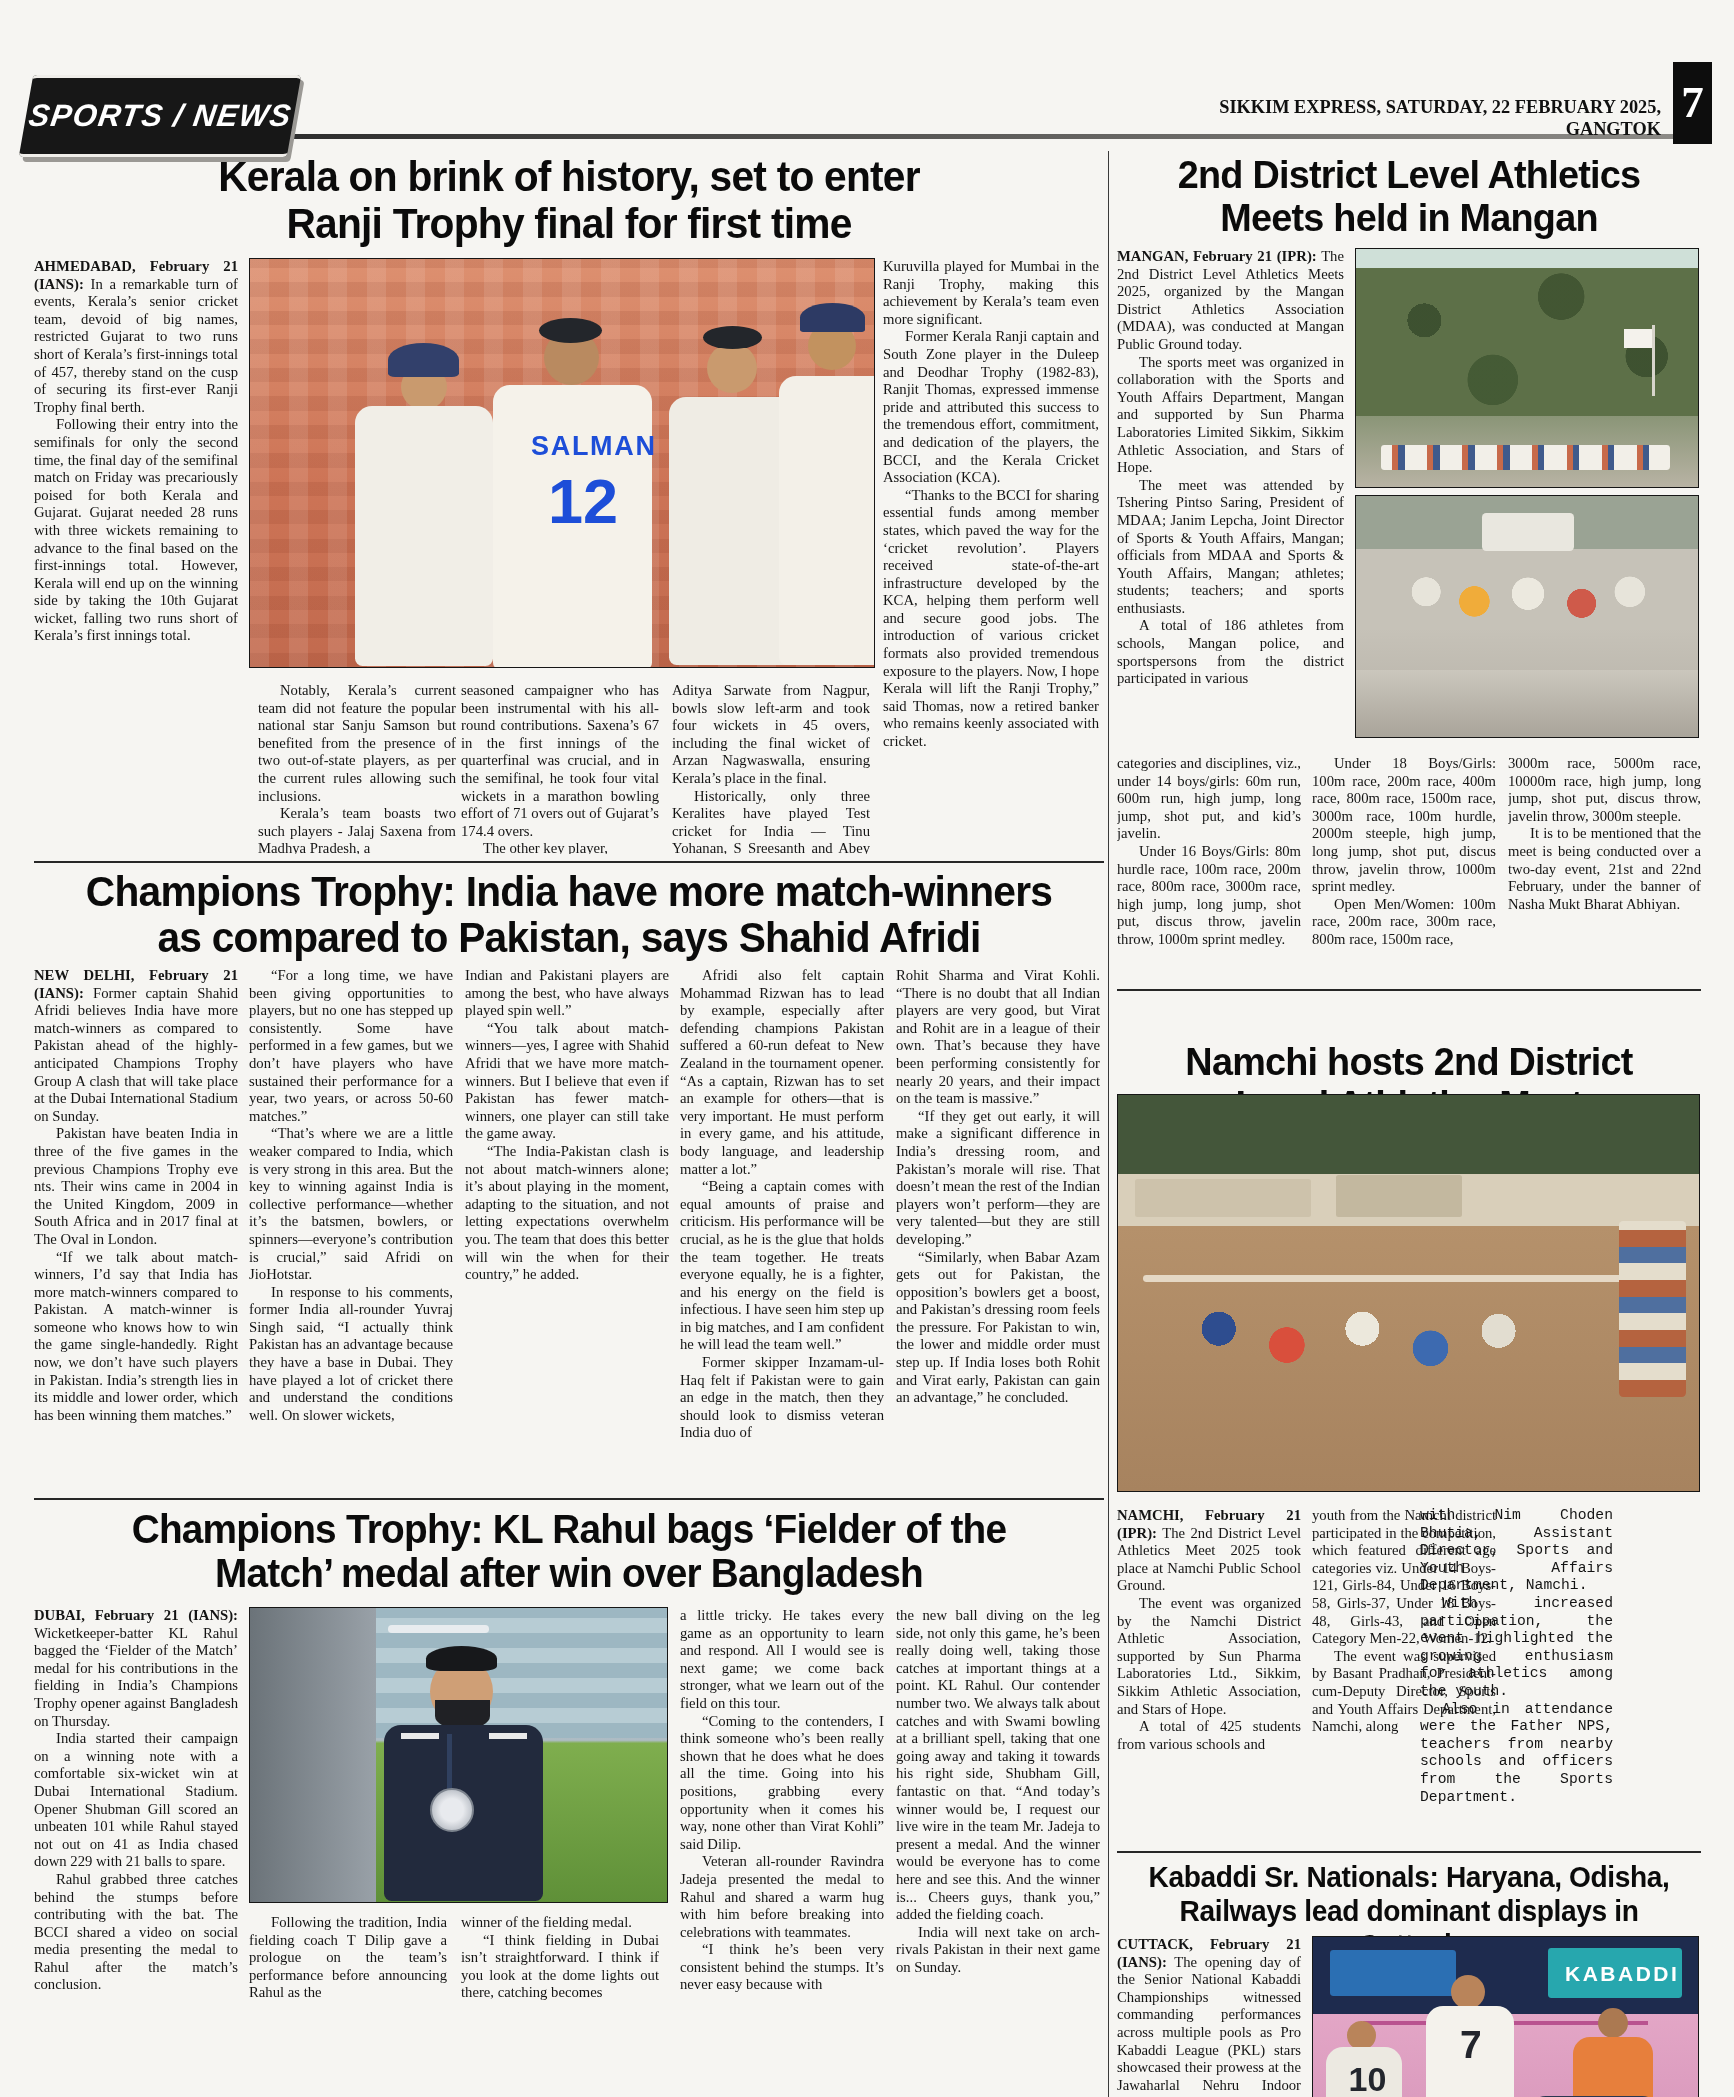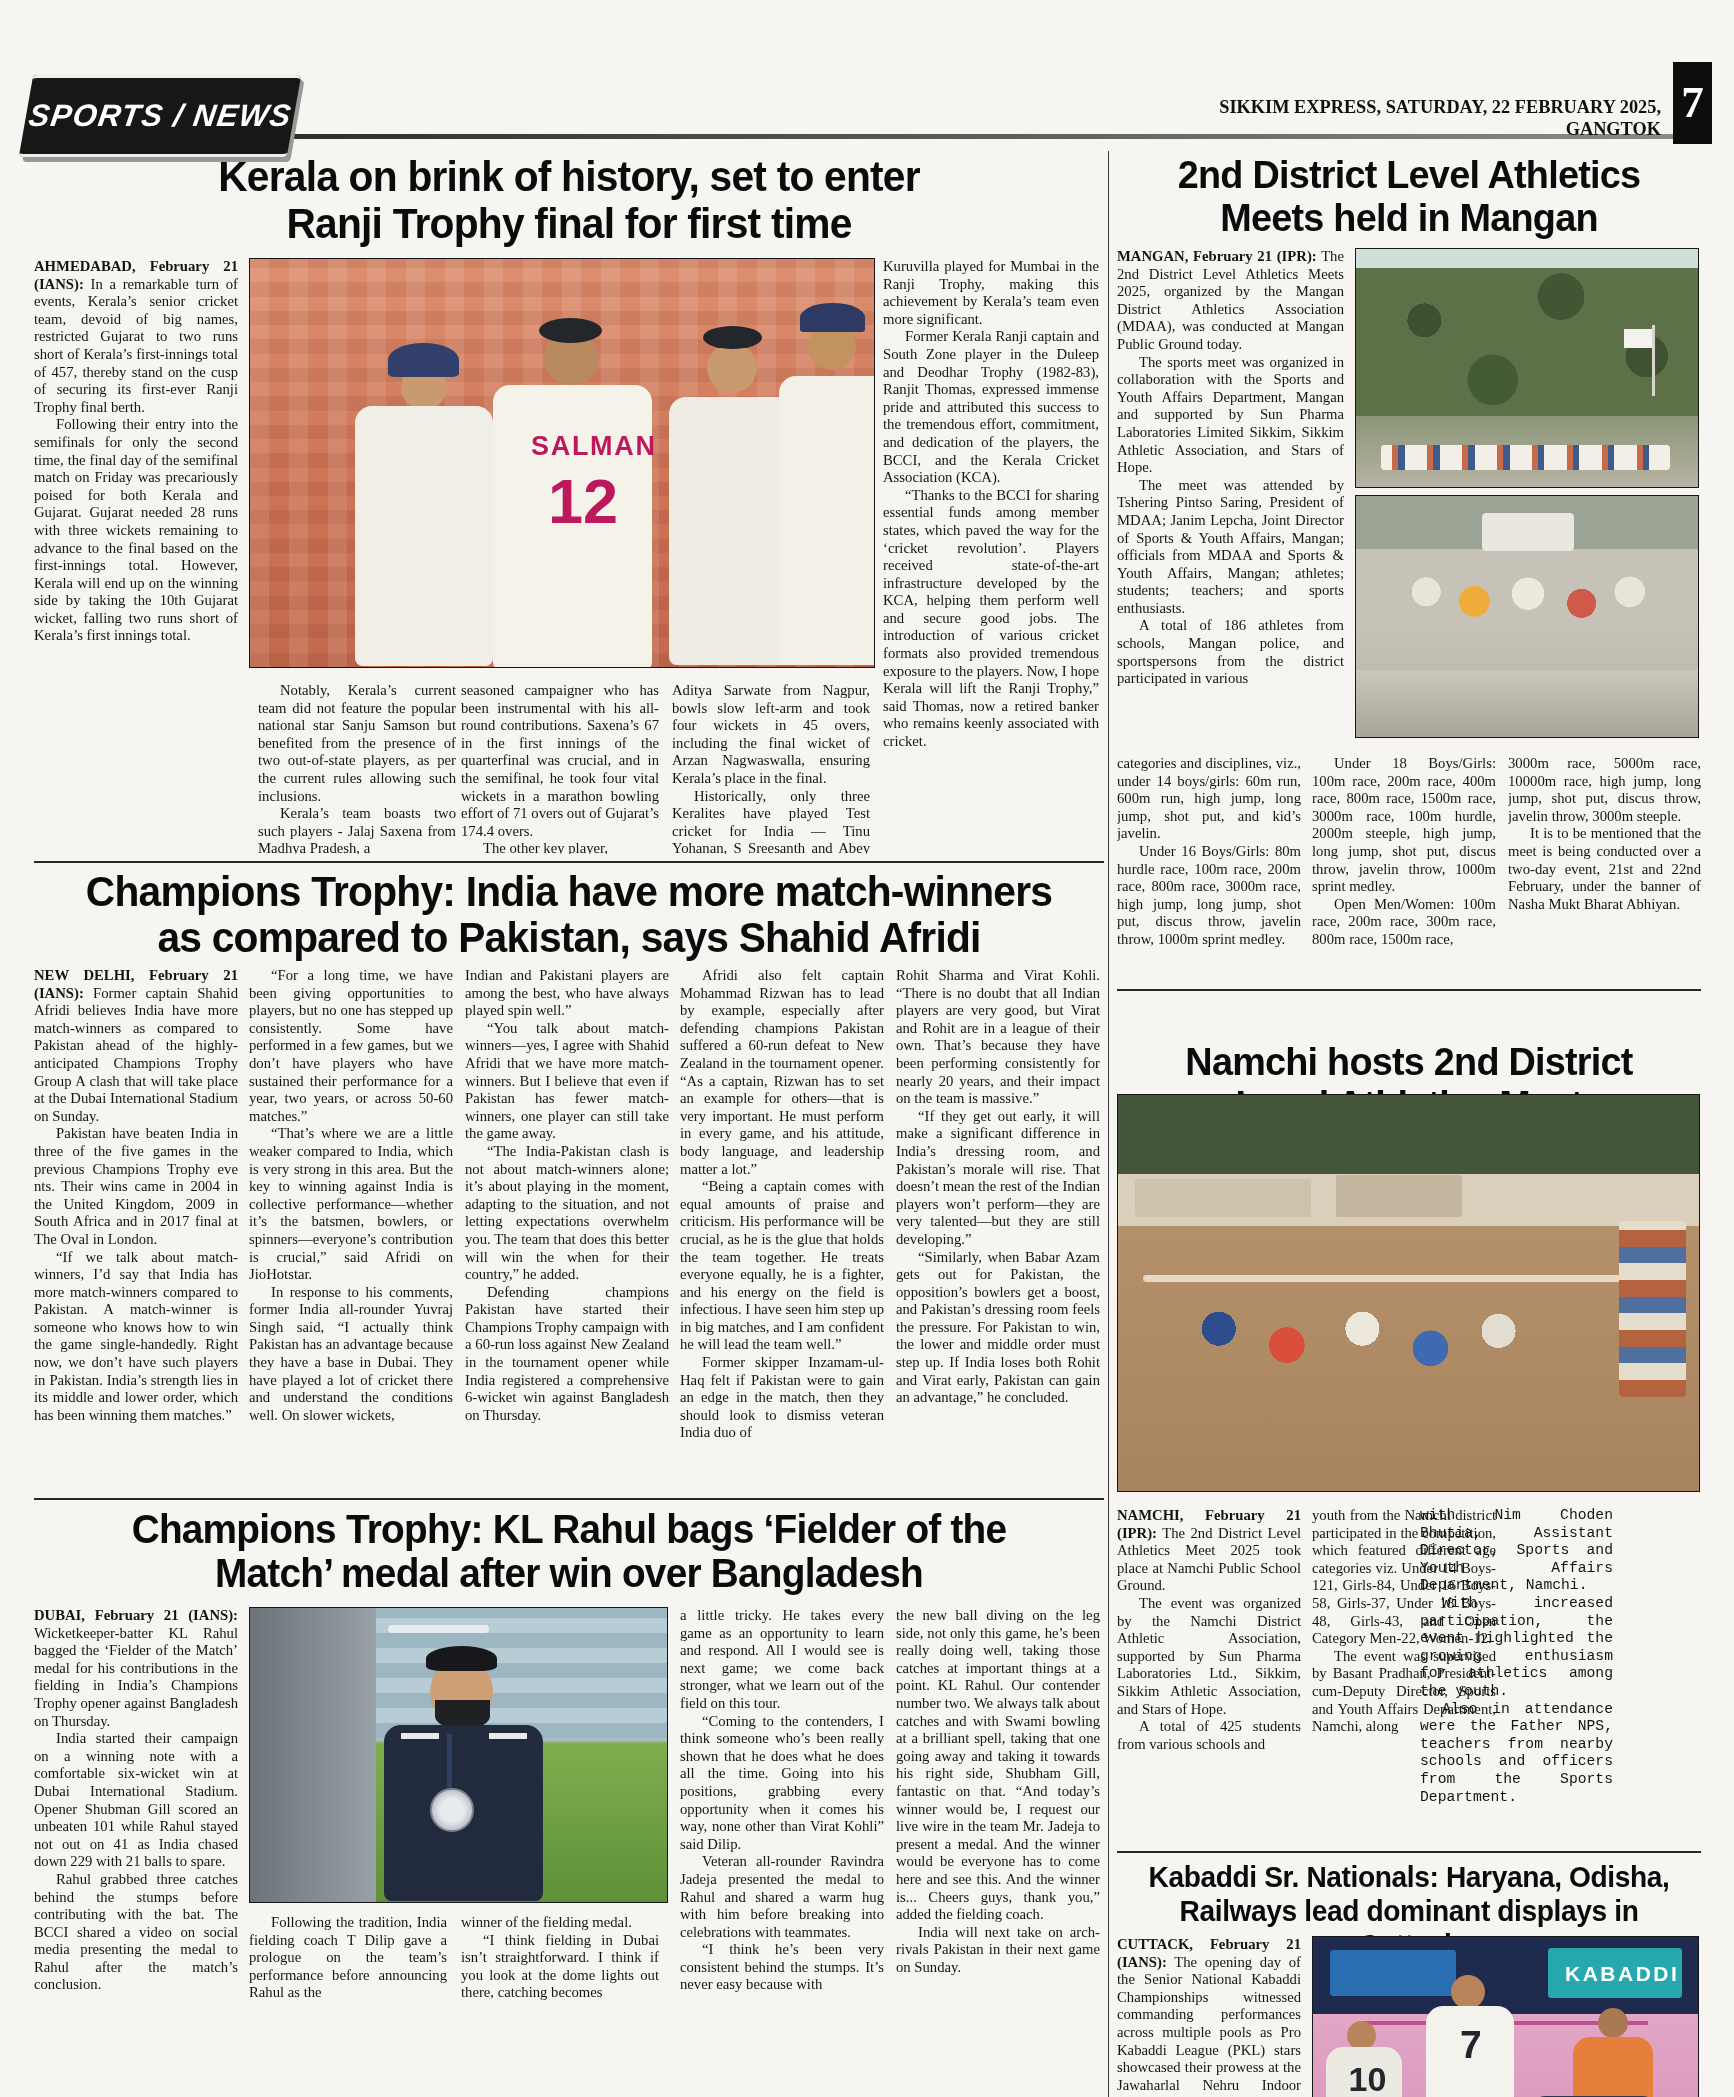--- a/index.html
+++ b/index.html
@@ -25,21 +25,21 @@
          font-size:31px;letter-spacing:1.3px;transform:skewX(2deg);}
   .masthead{position:absolute;left:1107px;top:96px;width:554px;text-align:right;
          font-family:"Liberation Serif",serif;font-weight:bold;font-size:19.3px;color:#101010;
          transform:scaleX(.95);transform-origin:right;}
   .pagenum{position:absolute;left:1673px;top:62px;width:39px;height:82px;background:#0d0d0d;
          color:#fff;font-family:"Liberation Serif",serif;font-weight:bold;font-size:45px;
          text-align:center;line-height:81px;}
   
   .ph-head{position:absolute;border-radius:50%;}
   .ph-torso{position:absolute;border-radius:17px 17px 7.6px 7.6px;}
-  .jname{position:absolute;font-family:"Liberation Sans",sans-serif;font-weight:bold;color:#be185d;}
+  .jname{position:absolute;font-family:"Liberation Sans",sans-serif;font-weight:bold;color:#1d4ed8;}
 </style>
 </head>
 <body>
 
 <div class="page">
 
   <div class="rule-h" style="left:268px;top:134px;width:1443px;height:5px;background:linear-gradient(90deg,#2c2c2c,#8f8d89);"></div>
   <div class="badge">
     <span>SPORTS / NEWS</span>
   </div>
@@ -130,21 +130,20 @@
           <p>“For a long time, we have been giving opportunities to players, but no one has stepped up consistently. Some have performed in a few games, but we don’t have players who have sustained their performance for a year, two years, or across 50-60 matches.”</p>
           <p>“That’s where we are a little weaker compared to India, which is very strong in this area. But the key to winning against India is collective performance—whether it’s the batsmen, bowlers, or spinners—everyone’s contribution is crucial,” said Afridi on JioHotstar.</p>
           <p>In response to his comments, former India all-rounder Yuvraj Singh said, “I actually think Pakistan has an advantage because they have a base in Dubai. They have played a lot of cricket there and understand the conditions well. On slower wickets,</p>
         </div>
     </div>
     <div class="col" style="left:465px;top:967px;width:204px;height:529px;">
       <div class="paras cont">
           <p>Indian and Pakistani players are among the best, who have always played spin well.”</p>
           <p>“You talk about match-winners—yes, I agree with Shahid Afridi that we have more match-winners. But I believe that even if Pakistan has fewer match-winners, one player can still take the game away.</p>
           <p>“The India-Pakistan clash is not about match-winners alone; it’s about playing in the moment, adapting to the situation, and not letting expectations overwhelm you. The team that does this better will win the when for their country,” he added.</p>
-          <p>Defending champions Pakistan have started their Champions Trophy campaign with a 60-run loss against New Zealand in the tournament opener while India registered a comprehensive 6-wicket win against Bangladesh on Thursday.</p>
         </div>
     </div>
     <div class="col" style="left:680px;top:967px;width:204px;height:529px;">
       <div class="paras">
           <p>Afridi also felt captain Mohammad Rizwan has to lead by example, especially after defending champions Pakistan suffered a 60-run defeat to New Zealand in the tournament opener. “As a captain, Rizwan has to set an example for others—that is very important. He must perform in every game, and his attitude, body language, and leadership matter a lot.”</p>
           <p>“Being a captain comes with equal amounts of praise and criticism. His performance will be crucial, as he is the glue that holds the team together. He treats everyone equally, he is a fighter, and his energy on the field is infectious. I have seen him step up in big matches, and I am confident he will lead the team well.”</p>
           <p>Former skipper Inzamam-ul-Haq felt if Pakistan were to gain an edge in the match, then they should look to dismiss veteran India duo of</p>
         </div>
     </div>
     <div class="col" style="left:896px;top:967px;width:204px;height:529px;">

